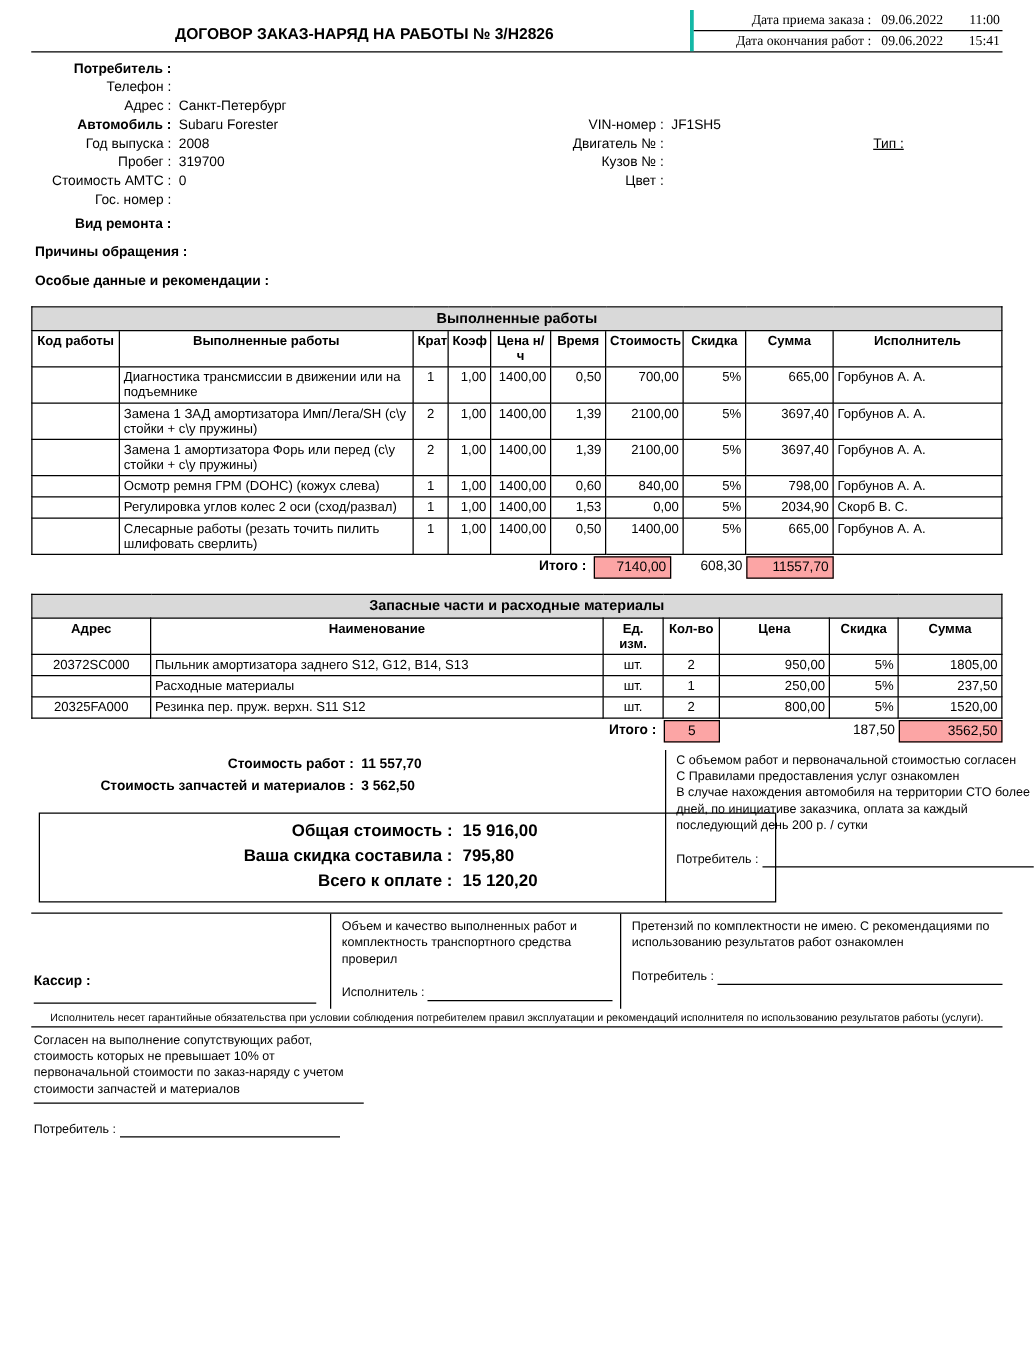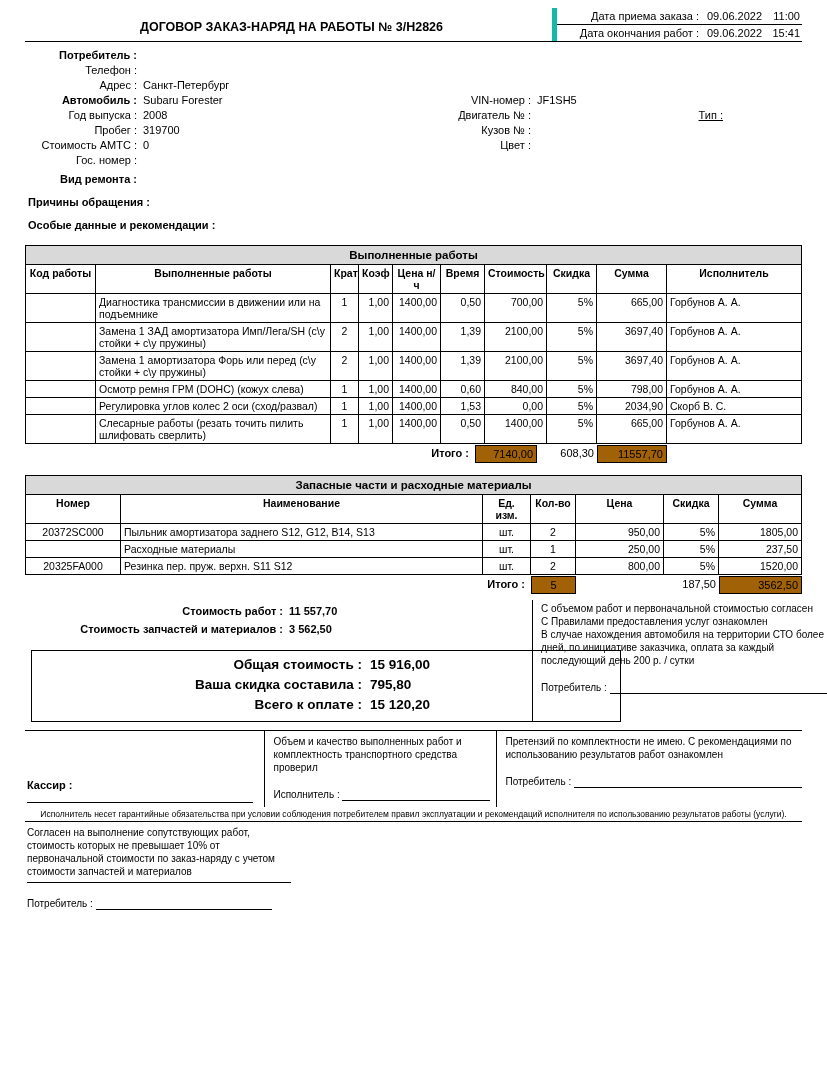--- a/index.html
+++ b/index.html
@@ -8,21 +8,21 @@
     width:827px; height:1085px;
     font-family:"Liberation Sans", sans-serif;
     font-size:11px; color:#000;
   }
   .page { padding:8px 25px 0 25px; }
   .b { font-weight:bold; }
 
   
   .header { display:flex; justify-content:space-between; border-bottom:1px solid #000; }
   .title { font-size:12.5px; font-weight:bold; padding:12px 0 6px 115px; }
-  .dates { border-left:5px solid #14b8a6; width:250px; }
+  .dates { border-left:3px solid #14b8a6; width:250px;font-family:Liberation Serif, serif; }
   .date-row { display:flex; padding:2px 2px 2px 4px; }
   .date-row.first { border-bottom:1px solid #000; }
   .dlabel { width:138px; text-align:right; }
   .dval { width:66px; padding-left:8px; }
   .dtime { flex:1; text-align:right; }
 
   
   .info { margin-top:6px; }
   .irow { display:flex; line-height:15px; }
   .il { display:inline-block; text-align:right; }
@@ -38,21 +38,21 @@
   
   table { border-collapse:collapse; width:100%; table-layout:fixed; margin-top:12px; }
   th, td { border:1px solid #000; padding:2px 3px; font-size:10.5px; vertical-align:top; overflow:hidden; }
   .tbl-title td { background:#d9d9d9; font-weight:bold; text-align:center; font-size:11.5px; padding:3px; }
   .ta-c { text-align:center; }
   .ta-r { text-align:right; }
 
   
   .tfoot-row { display:flex; justify-content:flex-end; margin-top:1px; align-items:stretch; }
   .tf-label { font-weight:bold; padding:2px 6px 0 0; }
-  .tf-box { border:1px solid #000; background:#a16207; text-align:right; padding:2px 3px; }
+  .tf-box { border:1px solid #000; background:#fca5a5; text-align:right; padding:2px 3px; }
   .tf-plain { text-align:right; padding:2px 3px; }
   .tf-gap { display:inline-block; }
 
   
   .summary { display:flex; margin-top:6px; }
   .summary-left { width:507px; padding-top:2px; }
   .cost-line { display:flex; line-height:18px; font-weight:bold; }
   .cl-label { width:258px; text-align:right; }
   .cl-value { padding-left:6px; }
   .total-box { border:1px solid #000; width:590px; margin:12px 0 0 6px; padding:4px 8px 6px 0; }
@@ -268,21 +268,21 @@
         <col style="width:45px">
       <col style="width:88px">
         <col style="width:55px">
         <col style="width:83px">
     </colgroup>
     <tbody>
       <tr class="tbl-title">
         <td colspan="7">Запасные части и расходные материалы</td>
       </tr>
       <tr>
-        <th>Номер</th>
+        <th>Адрес</th>
         <th>Наименование</th>
         <th>Ед. изм.</th>
         <th>Кол-во</th>
         <th>Цена</th>
         <th>Скидка</th>
         <th>Сумма</th>
       </tr>
       <tr>
         <td class="ta-c">20372SC000</td>
         <td>Пыльник амортизатора заднего S12, G12, B14, S13</td>

